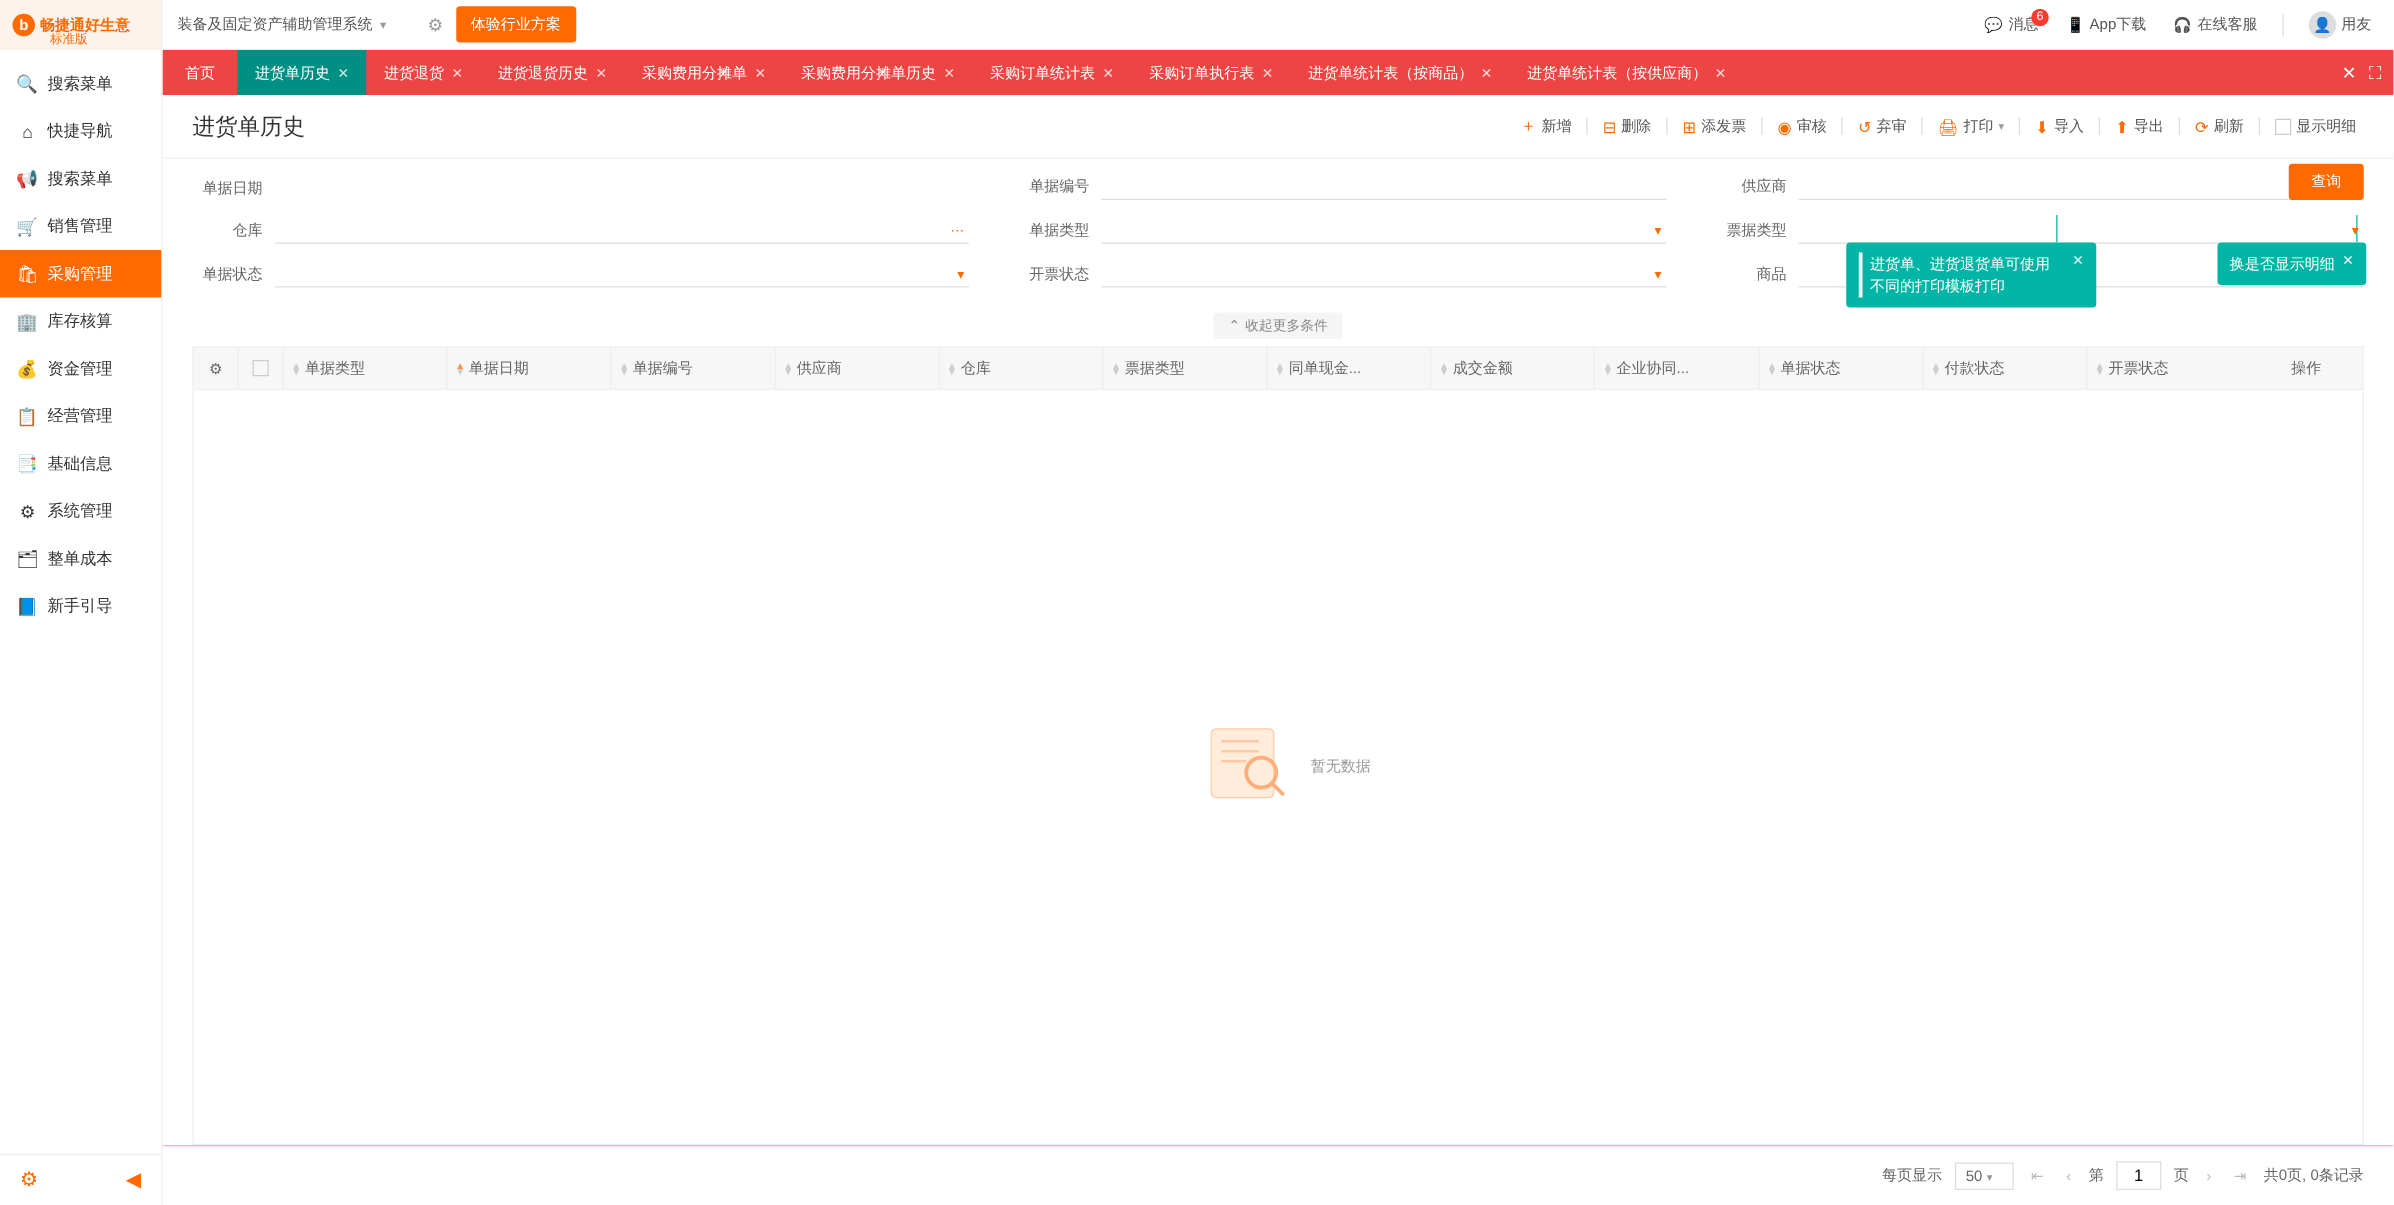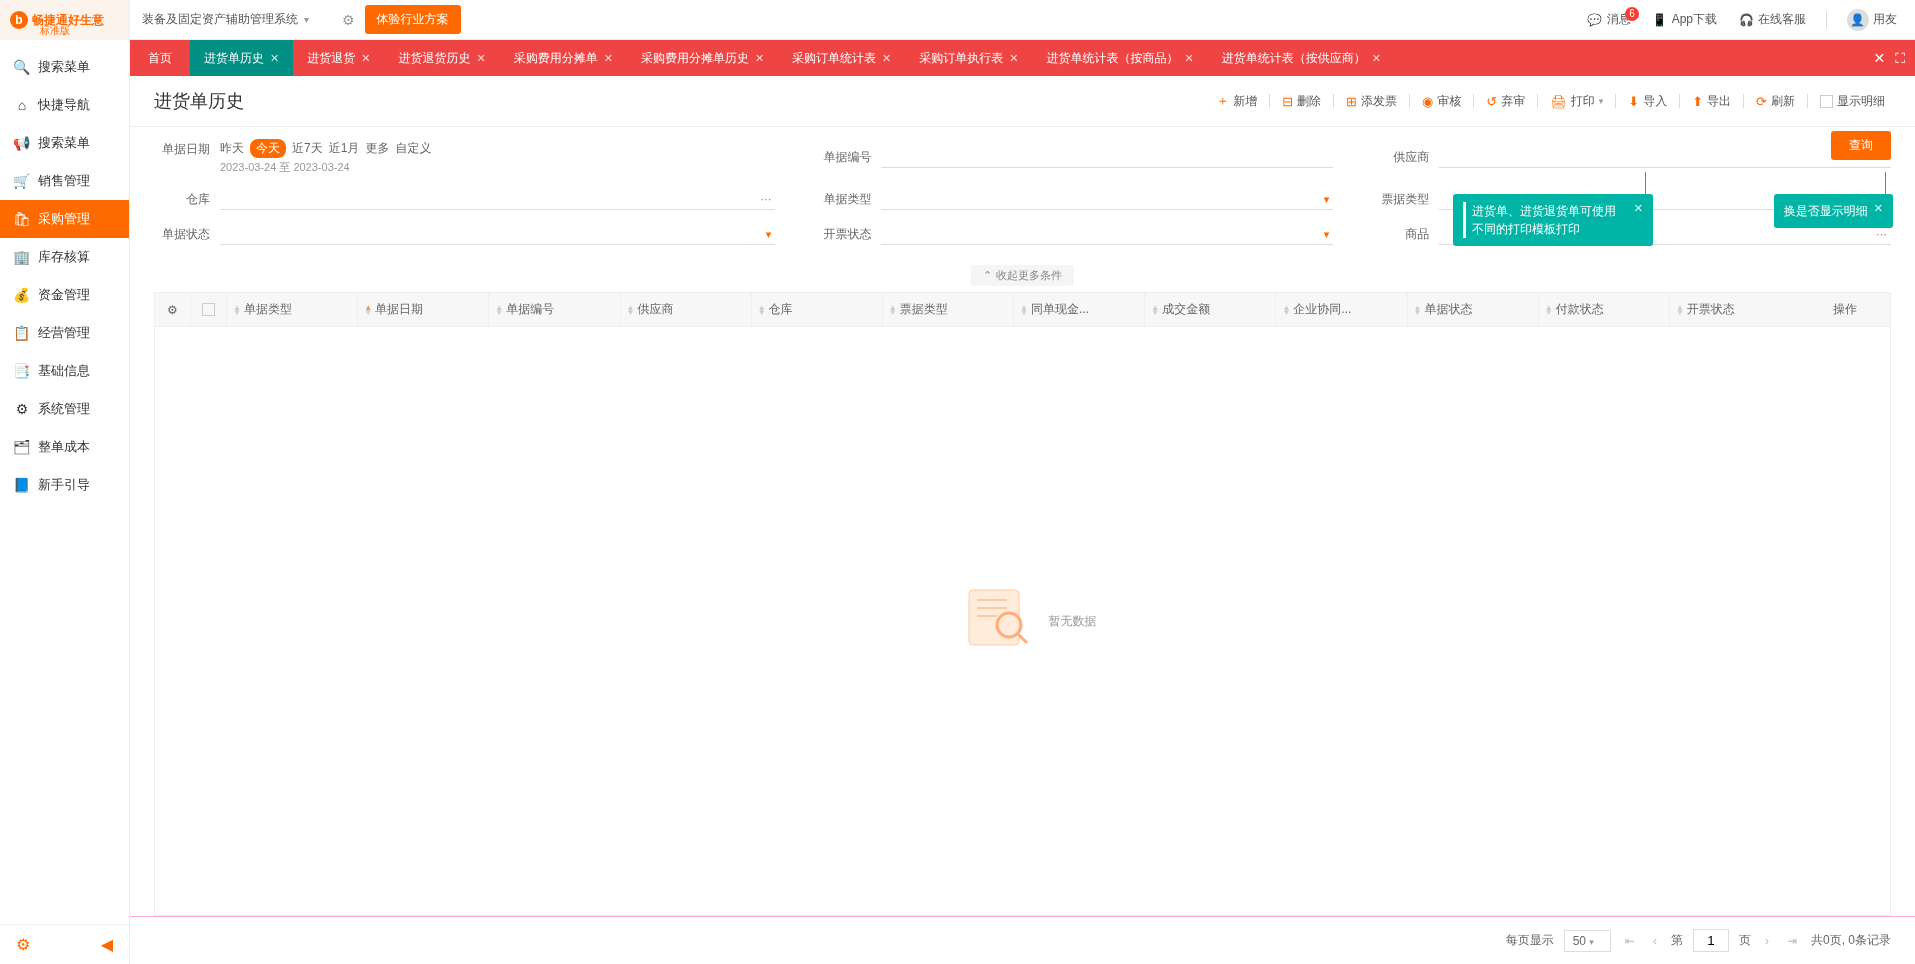--- a/index.html
+++ b/index.html
@@ -75,21 +75,21 @@
 .input-suffix.caret { color: #ff6a00; }
 .query-btn { background: #ff6a00; color: #fff; border: none; padding: 6px 18px; border-radius: 3px; cursor: pointer; font-size: 12px; position: absolute; right: 24px; top: 4px; }
 .collapse-row { text-align: center; padding: 6px 0; }
 .collapse-btn { display: inline-flex; align-items: center; gap: 4px; background: #f5f5f5; padding: 3px 12px; border-radius: 3px; font-size: 11px; color: #888; cursor: pointer; }
 
 
 .tip { position: absolute; background: #00b5a5; color: #fff; padding: 8px 10px; font-size: 12px; border-radius: 3px; display: flex; align-items: flex-start; gap: 6px; z-index: 10; max-width: 200px; }
 .tip .bar { width: 3px; background: #fff; align-self: stretch; }
 .tip .txt { flex: 1; line-height: 1.5; }
 .tip .close { cursor: pointer; font-size: 11px; opacity: 0.9; }
-.tip1 { top: 118px; right: 262px; }
+.tip1 { top: 118px; right: 238px; }
 .tip2 { top: 118px; right: 22px; }
 .tip-anchor { position: absolute; width: 1px; background: #00b5a5; }
 
 
 .table-wrap { flex: 1; padding: 0 24px; overflow: auto; display: flex; flex-direction: column; }
 .thead { display: flex; background: #f7f7f7; border: 1px solid #eee; border-bottom: none; }
 .th { padding: 8px 6px; font-size: 12px; color: #666; display: flex; align-items: center; gap: 3px; border-right: 1px solid #eee; }
 .th:last-child { border-right: none; }
 .sort { display: flex; flex-direction: column; line-height: 5px; font-size: 8px; color: #ccc; }
 .gear-cell { width: 36px; justify-content: center; }
@@ -318,31 +318,20 @@
           <div class="txt">换是否显示明细</div>
           <div class="close">✕</div>
         </div>
 
         <div class="filter-area">
           <button class="query-btn">查询</button>
 
           <div class="filter-row">
             <div class="filter-item" style="flex:1.2">
               <div class="filter-label">单据日期</div>
-              <div class="filter-control">
-                <div class="date-quick">
-                  <span>昨天</span>
-                  <span class="on">今天</span>
-                  <span>近7天</span>
-                  <span>近1月</span>
-                  <span>更多</span>
-                  <span>自定义</span>
-                </div>
-                <div class="date-range">2023-03-24 至 2023-03-24</div>
-              </div>
             </div>
             <div class="filter-item">
               <div class="filter-label">单据编号</div>
               <div class="filter-control"><input class="input-line" style=""></div>
             </div>
             <div class="filter-item">
               <div class="filter-label">供应商</div>
               <div class="filter-control">
                   <div class="input-wrap">
                     <input style="">

